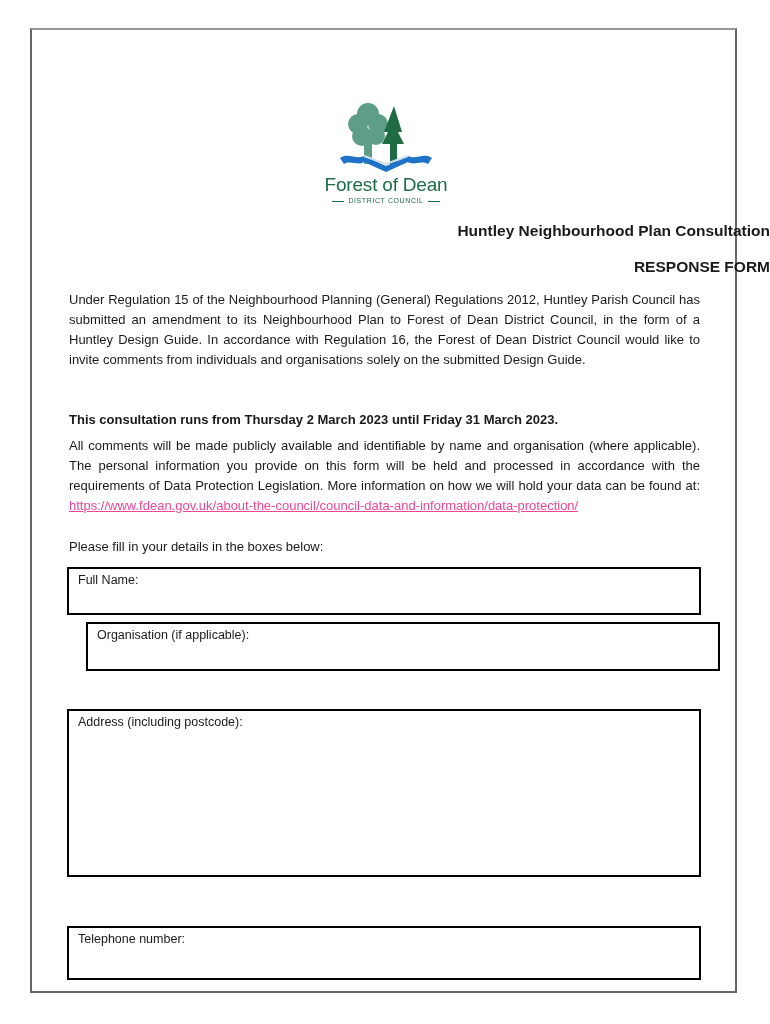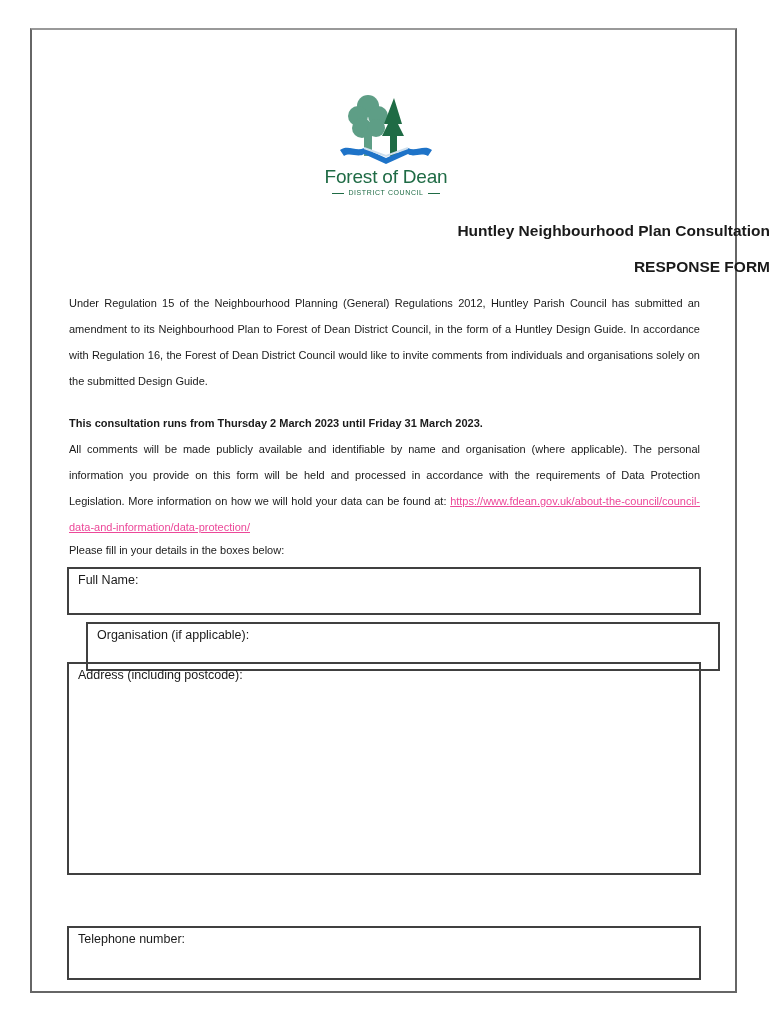--- a/index.html
+++ b/index.html
@@ -1,36 +1,36 @@
 <!DOCTYPE html>
 <html><head>
   <meta charset="utf-8">
   <style>
     html, body { margin: 0; padding: 0; background: #ffffff; }
     body { width: 770px; height: 1024px; position: relative; font-family: "Liberation Sans", sans-serif; color: #1a1a1a; }
     .page { position: absolute; left: 30px; top: 28px; width: 707px; height: 965px; border: 2px solid #666; border-top-color: #999; box-sizing: border-box; background: #fff; }
-    .logo { position: absolute; left: 318px; top: 92px; width: 136px; height: 108px; }
+    .logo { position: absolute; left: 318px; top: 100px; width: 136px; height: 108px; }
     .logo svg { display: block; }
     .logo-name { position: absolute; left: 0; top: 74px; width: 136px; text-align: center; font-size: 19px; color: #1f6b45; letter-spacing: -0.2px; white-space: nowrap; }
     .logo-sub { position: absolute; left: 0; top: 97px; width: 136px; text-align: center; font-size: 7px; color: #1f6b45; letter-spacing: 0.6px; white-space: nowrap; }
     .logo-sub .dash { display: inline-block; width: 12px; height: 1px; background: #1f6b45; vertical-align: middle; margin: 0 4px; }
     .title { position: absolute; left: 0; width: 770px; text-align: right; font-weight: bold; font-size: 15.5px; }
     .t1 { top: 222px; }
     .t2 { top: 258px; }
-    .para { position: absolute; left: 69px; width: 631px; font-size: 11px; line-height: 26px; text-align: justify; }
+    .para { position: absolute; left: 69px; width: 631px; font-size: 13px; line-height: 20px; text-align: justify; }
     .p1 { top: 290px; }
     .p2 { top: 410px; font-weight: bold; }
     .p3 { top: 436px; }
     .p4 { top: 537px; }
     .link { color: #ec4899; text-decoration: underline; }
-    .box { position: absolute; left: 67px; width: 634px; border: 2px solid #404040; box-sizing: border-box; }
+    .box { position: absolute; left: 67px; width: 634px; border: 2px solid #000000; box-sizing: border-box; }
     .box .lbl { position: absolute; left: 9px; top: 4px; font-size: 12.5px; }
     .b1 { top: 567px; height: 48px; }
     .b2 { top: 622px; height: 49px; margin-left: 19px; }
-    .b3 { top: 662px; height: 213px; }
+    .b3 { top: 709px; height: 168px; }
     .b4 { top: 890px; height: 54px; margin-top: 36px; }
   </style>
 </head>
 <body>
 
 <div class="page"></div>
 
 <div class="logo">
   <svg width="136" height="74" viewBox="0 0 136 74">
 

